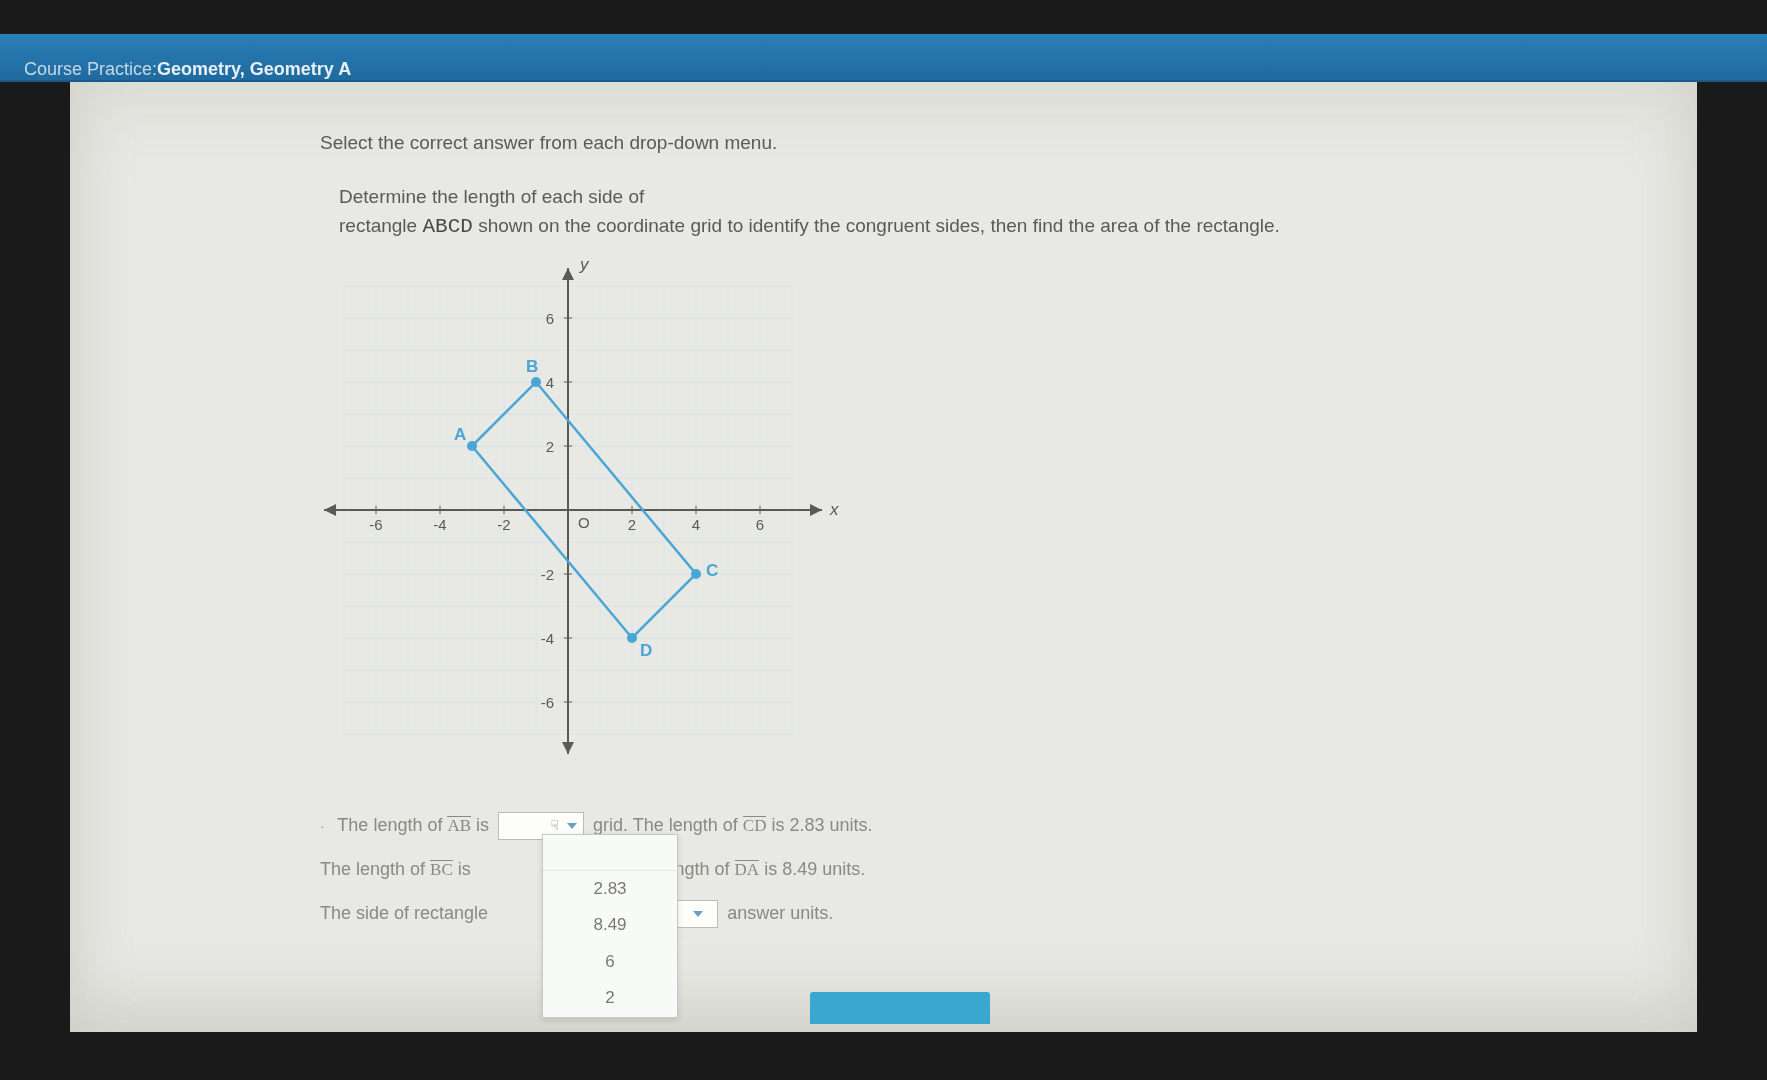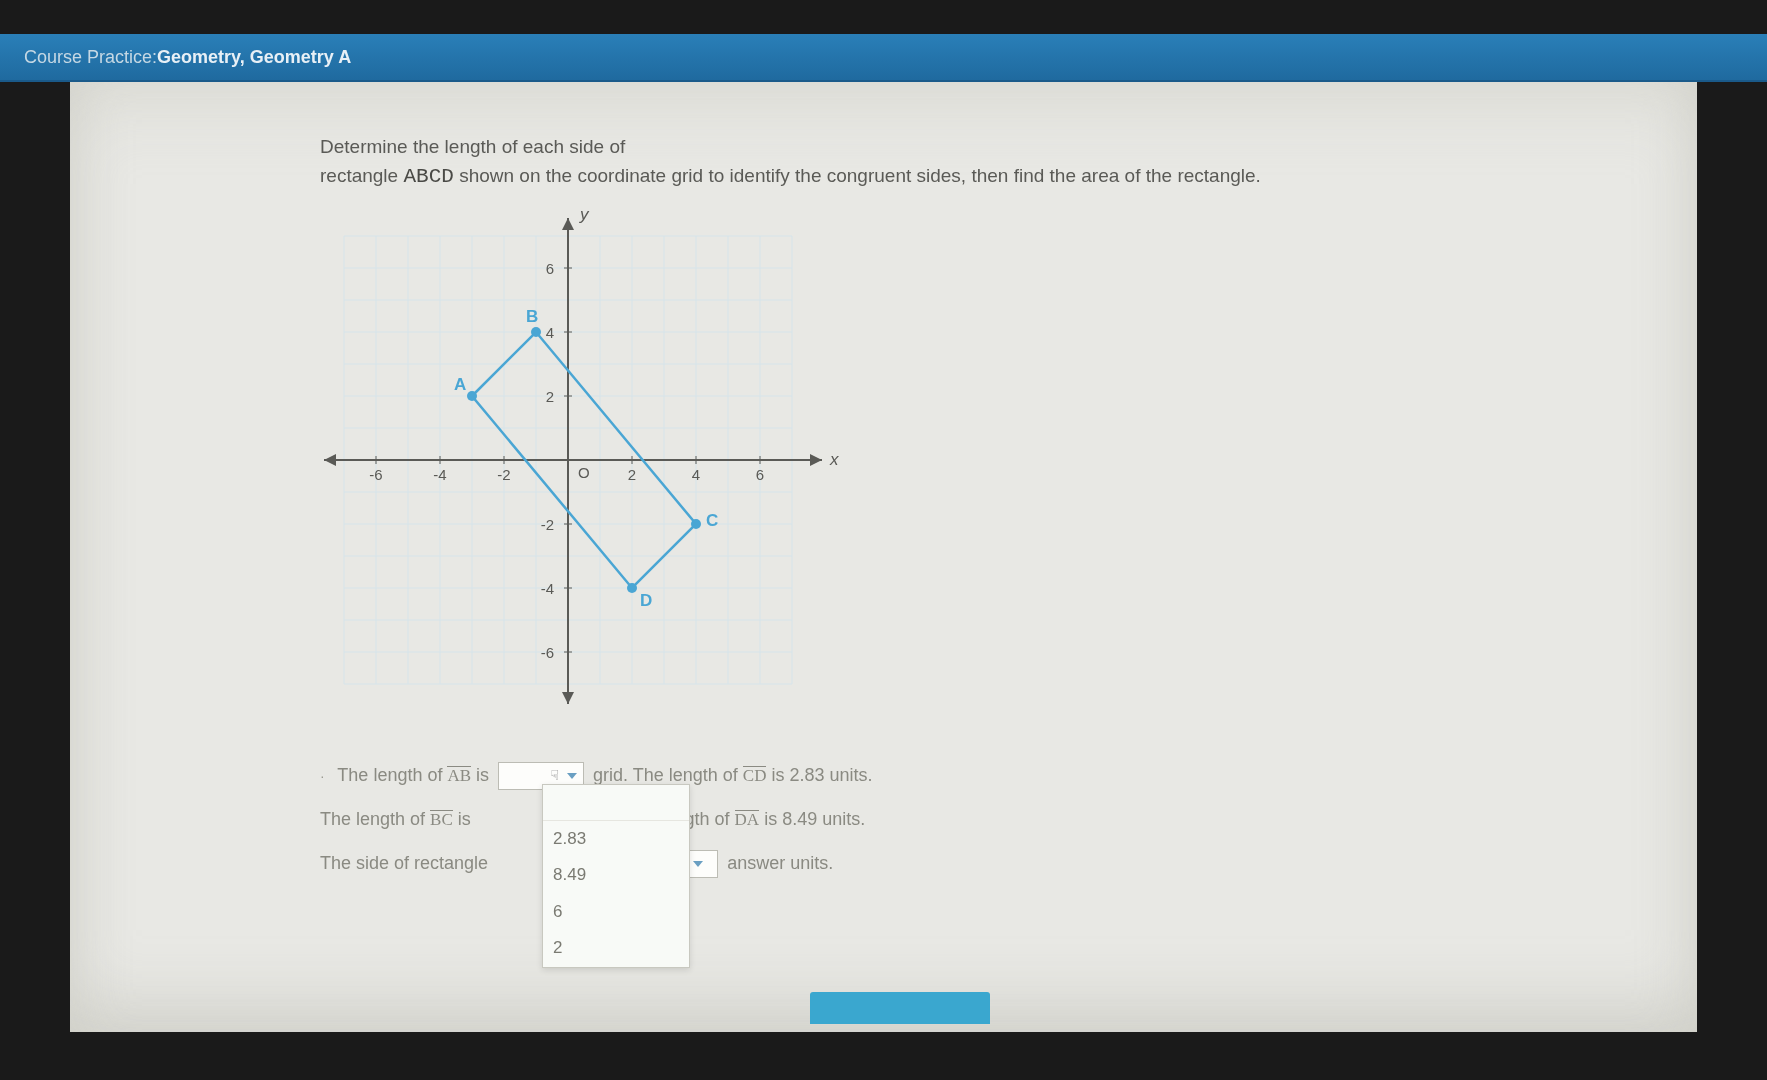--- a/index.html
+++ b/index.html
@@ -14,21 +14,21 @@
     .outer-frame {
       position: absolute;
       top: 0; left: 0; right: 0; bottom: 0;
       background: #1a1a1a;
     }
     .header-bar {
       height: 48px;
       background: linear-gradient(to bottom, #2a7fb8, #1f6a9f);
       color: #d8e6ef;
       display: flex;
-      align-items: center;
+      align-items: flex-end;
       padding: 0 24px;
       font-size: 18px;
       font-weight: 500;
       border-bottom: 2px solid #1a5a8a;
       margin-top: 34px;
     }
     .header-bar .course-label { color: #c5d8e4; }
     .header-bar .course-name { color: #e8f0f6; font-weight: 600; }
     .content-area {
       background: #e8e8e4;
@@ -43,20 +43,21 @@
       color: #5a5a56;
       font-size: 19px;
       margin-bottom: 28px;
     }
     .question-text {
       color: #5a5a56;
       font-size: 19px;
       line-height: 1.55;
       margin-bottom: 8px;
       max-width: 1200px;
+      margin-left: 19px;
     }
     .question-text .rect-name {
       font-family: Liberation Mono, monospace;
       font-size: 21px;
       font-weight: 500;
       color: #4a4a46;
     }
     .graph-wrap {
       margin-top: 10px;
       width: 520px;
@@ -104,25 +105,26 @@
     }
     .dd-closed .cursor-icon {
       font-size: 14px;
       color: #777;
       margin-right: 2px;
     }
     .dd-open-panel {
       position: absolute;
       top: 30px;
       left: 222px;
-      width: 148px;
+      width: 136px;
       background: #f8faf7;
       border: 1px solid #c8c8c0;
       box-shadow: 0 2px 6px rgba(0,0,0,0.12);
       z-index: 10;
+      text-align: center;
     }
     .dd-open-panel .blank-row {
       height: 36px;
       border-bottom: 1px solid #e6e6e0;
     }
     .dd-open-panel .opt {
       padding: 8px 10px;
       font-size: 17px;
       color: #7a7a72;
       cursor: pointer;
@@ -150,20 +152,21 @@
 
 <div class="outer-frame">
 
   <div class="header-bar">
     <span class="course-label">Course Practice: </span>
     <span class="course-name">Geometry, Geometry A</span>
   </div>
 
   <div class="content-area">
 
+    <div class="instruction">Select the correct answer from each drop-down menu.</div>
 
     <div class="question-text">
       <span>Determine the length of each side of</span><br>
       <span>rectangle </span><span class="rect-name">ABCD</span><span> shown on the coordinate grid to identify the congruent sides, then find the area of the rectangle.</span>
     </div>
 
     <div class="graph-wrap">
       <svg width="520" height="510" viewBox="0 0 520 510">
 
         <g stroke="#d6e4ea" stroke-width="1">

